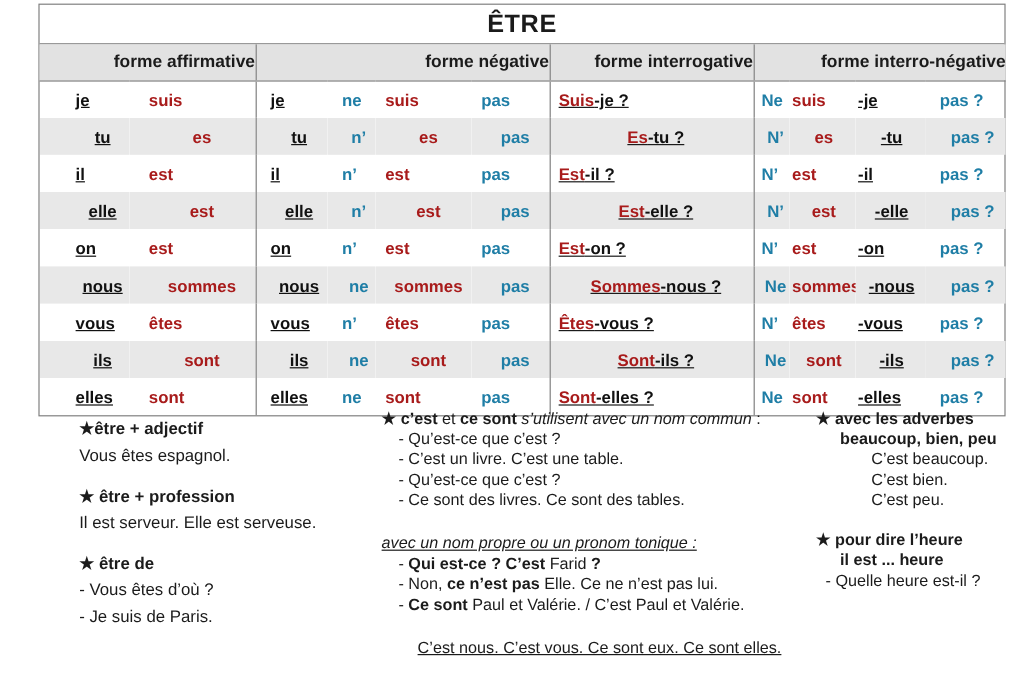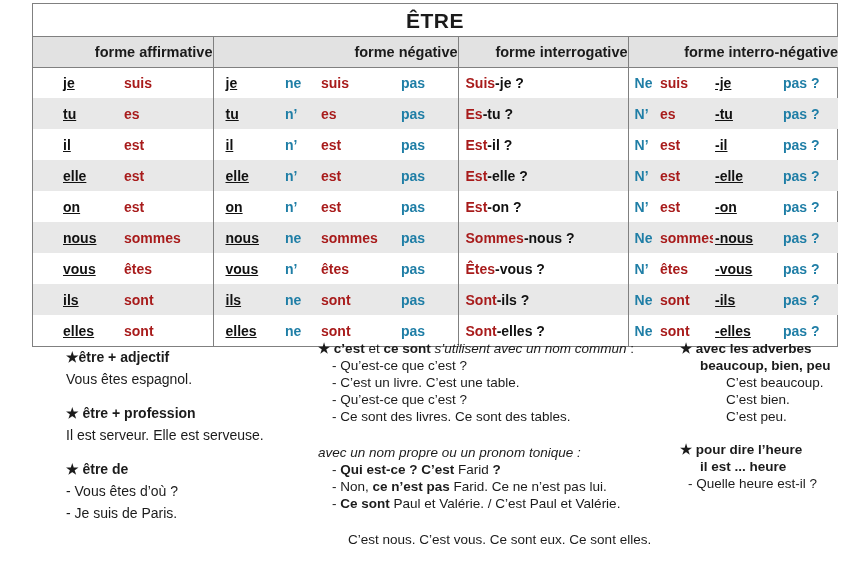--- a/index.html
+++ b/index.html
@@ -31,49 +31,49 @@
     height: 30px; text-align: right;
     border-bottom: 1px solid var(--border, #808080);
   }
   th + th { border-left: 1px solid var(--border, #808080); }
   tbody td {
     height: 31px;
     font-size: 14px; font-weight: bold;
     vertical-align: middle;
     white-space: nowrap; overflow: hidden;
   }
-  tr.stripe td { background: var(--stripe, #e8e8e8); }
+  tr.stripe td { background: var(--stripe, #e8e8e8); text-align: center; }
   td.gs { border-left: 1px solid var(--border, #808080); }
   td.pron { color: #111; text-decoration: underline; }
   td.verb { color: var(--verb, #a81b1b); }
   td.part { color: var(--particle, #1f7ea6); }
   .verb-t { color: var(--verb, #a81b1b); }
   .pron-t { color: #111; }
   tbody td:nth-child(1)  { padding-left: 30px; }
   tbody td:nth-child(2)  { padding-left: 16px; }
   tbody td:nth-child(3)  { padding-left: 12px; }
   tbody td:nth-child(4)  { padding-left: 12px; }
   tbody td:nth-child(5)  { padding-left: 8px; }
   tbody td:nth-child(6)  { padding-left: 8px; }
-  tbody td:nth-child(7)  { padding-left: 7px; }
+  tbody td:nth-child(7)  { padding-left: 7px; text-decoration: underline; }
   tbody td:nth-child(8)  { padding-left: 6px; }
   tbody td:nth-child(9)  { padding-left: 2px; }
   tbody td:nth-child(10) { padding-left: 2px; }
   tbody td:nth-child(11) { padding-left: 12px; }
 
   
   .notes { position: absolute; left: 34px; top: 340px; width: 806px; display: flex; margin-left: 32px; }
   .notes-col { flex: 0 0 auto; }
   .notes-left  { width: 252px; padding-top: 6px; font-size: 14px;   line-height: 22px; }
   .notes-mid   { width: 357px; font-size: 13.5px; line-height: 17px; }
   .notes-right { width: 197px; padding-left: 5px; font-size: 13.5px; line-height: 17px; }
   .note-line .bold { font-weight: bold; }
   .note-line .italic { font-style: italic; }
   .notes-left  .gap { margin-top: 12px; }
-  .notes-mid   .gap { margin-top: 19px; }
+  .notes-mid   .gap { margin-top: 19px; text-decoration: underline; }
   .notes-right .gap { margin-top: 16px; }
   .notes-mid   .ind1 { padding-left: 14px; }
   .notes-mid   .ind2 { padding-left: 30px; }
   .notes-right .ind1 { padding-left: 8px; }
   .notes-right .ind2 { padding-left: 20px; }
   .notes-right .ind3 { padding-left: 46px; }
 </style>
 </head>
 <body>
 
@@ -236,21 +236,21 @@
         <div class="note-line"><span>- Je suis de Paris.</span></div>
       </div>
     <div class="notes-col notes-mid">
         <div class="note-line"><span class="bold">★ </span><span class="bold">c’est</span><span> et </span><span class="bold">ce sont</span><span class="italic"> s’utilisent  avec un nom commun</span><span> :</span></div>
         <div class="note-line ind1"><span>- Qu’est-ce que c’est ?</span></div>
         <div class="note-line ind1"><span>- C’est un livre. C’est une table.</span></div>
         <div class="note-line ind1"><span>- Qu’est-ce que c’est ?</span></div>
         <div class="note-line ind1"><span>- Ce sont des livres. Ce sont des tables.</span></div>
         <div class="note-line gap"><span class="italic">avec un nom propre ou un pronom tonique :</span></div>
         <div class="note-line ind1"><span>- </span><span class="bold">Qui est-ce ? C’est</span><span> Farid </span><span class="bold">?</span></div>
-        <div class="note-line ind1"><span>- Non, </span><span class="bold">ce n’est pas</span><span> Farid. Ce ne n’est pas lui.</span></div>
+        <div class="note-line ind1"><span>- Non, </span><span class="bold">ce n’est pas</span><span> Elle. Ce ne n’est pas lui.</span></div>
         <div class="note-line ind1"><span>- </span><span class="bold">Ce sont</span><span> Paul et Valérie. / C’est Paul et Valérie.</span></div>
         <div class="note-line gap ind2"><span>C’est nous. C’est vous. Ce sont eux. Ce sont elles.</span></div>
       </div>
     <div class="notes-col notes-right">
         <div class="note-line"><span class="bold">★ avec les adverbes</span></div>
         <div class="note-line ind2"><span class="bold">beaucoup, bien, peu</span></div>
         <div class="note-line ind3"><span>C’est beaucoup.</span></div>
         <div class="note-line ind3"><span>C’est bien.</span></div>
         <div class="note-line ind3"><span>C’est peu.</span></div>
         <div class="note-line gap"><span class="bold">★ pour dire l’heure</span></div>

